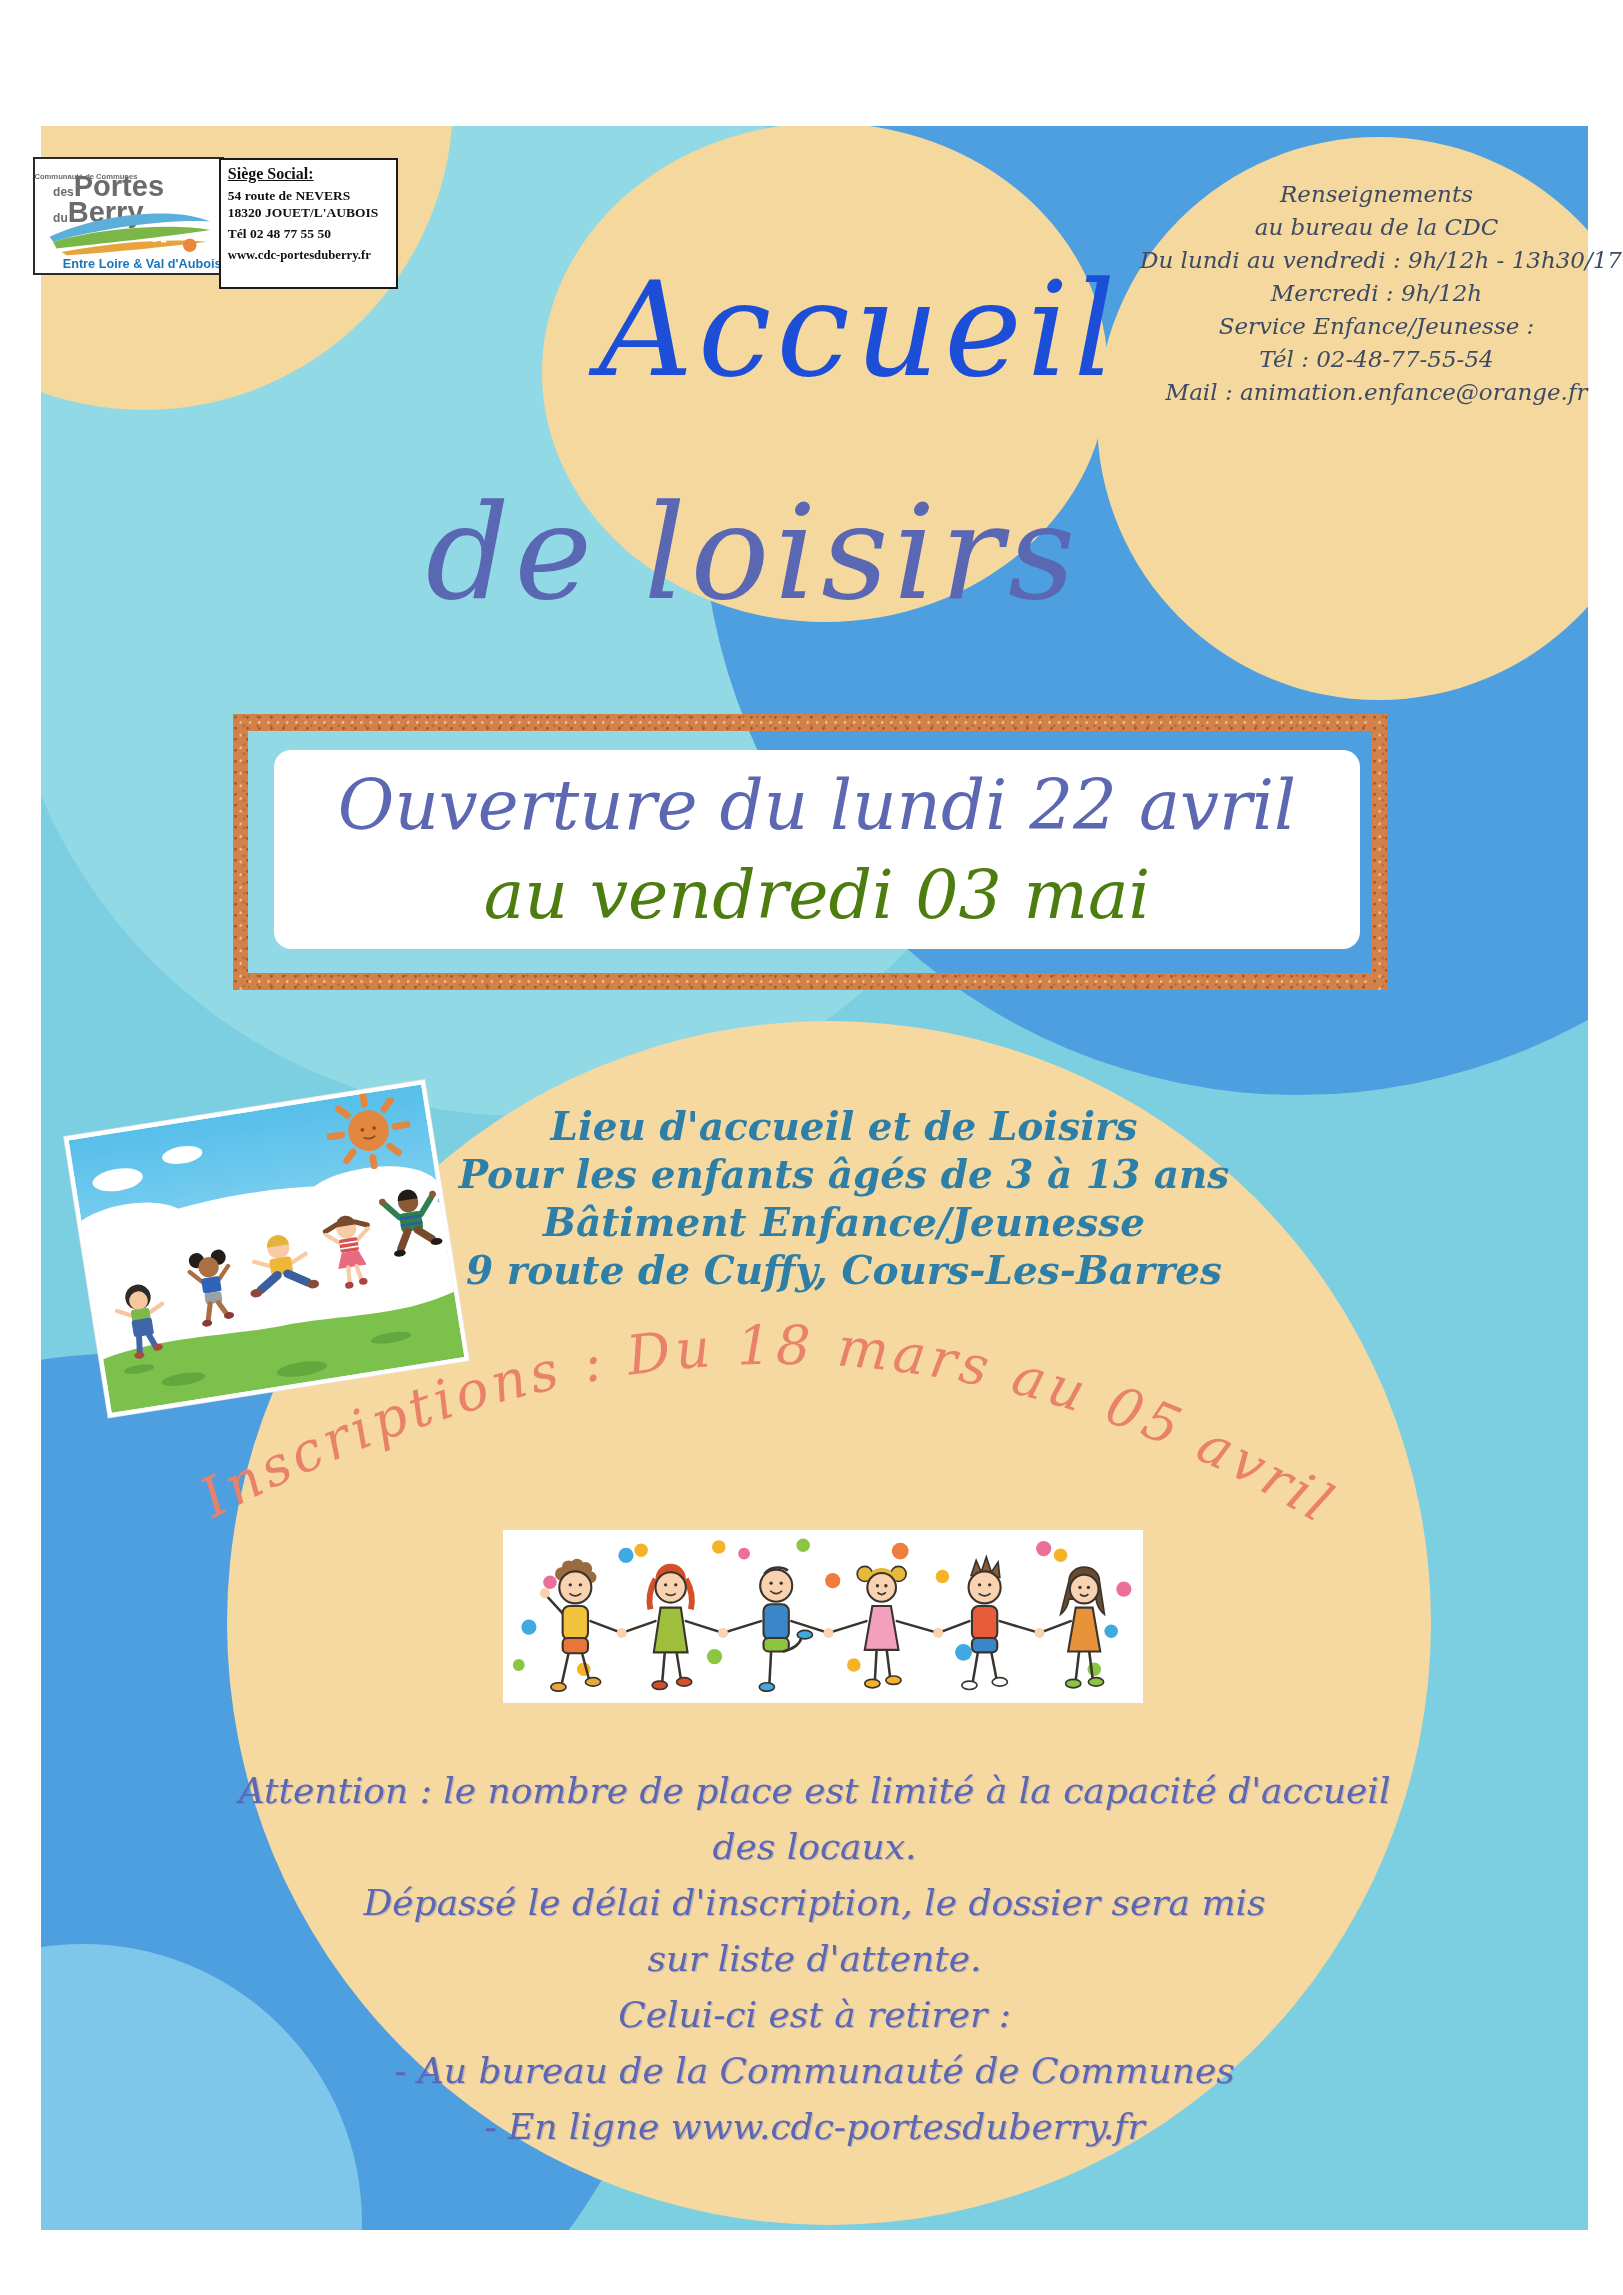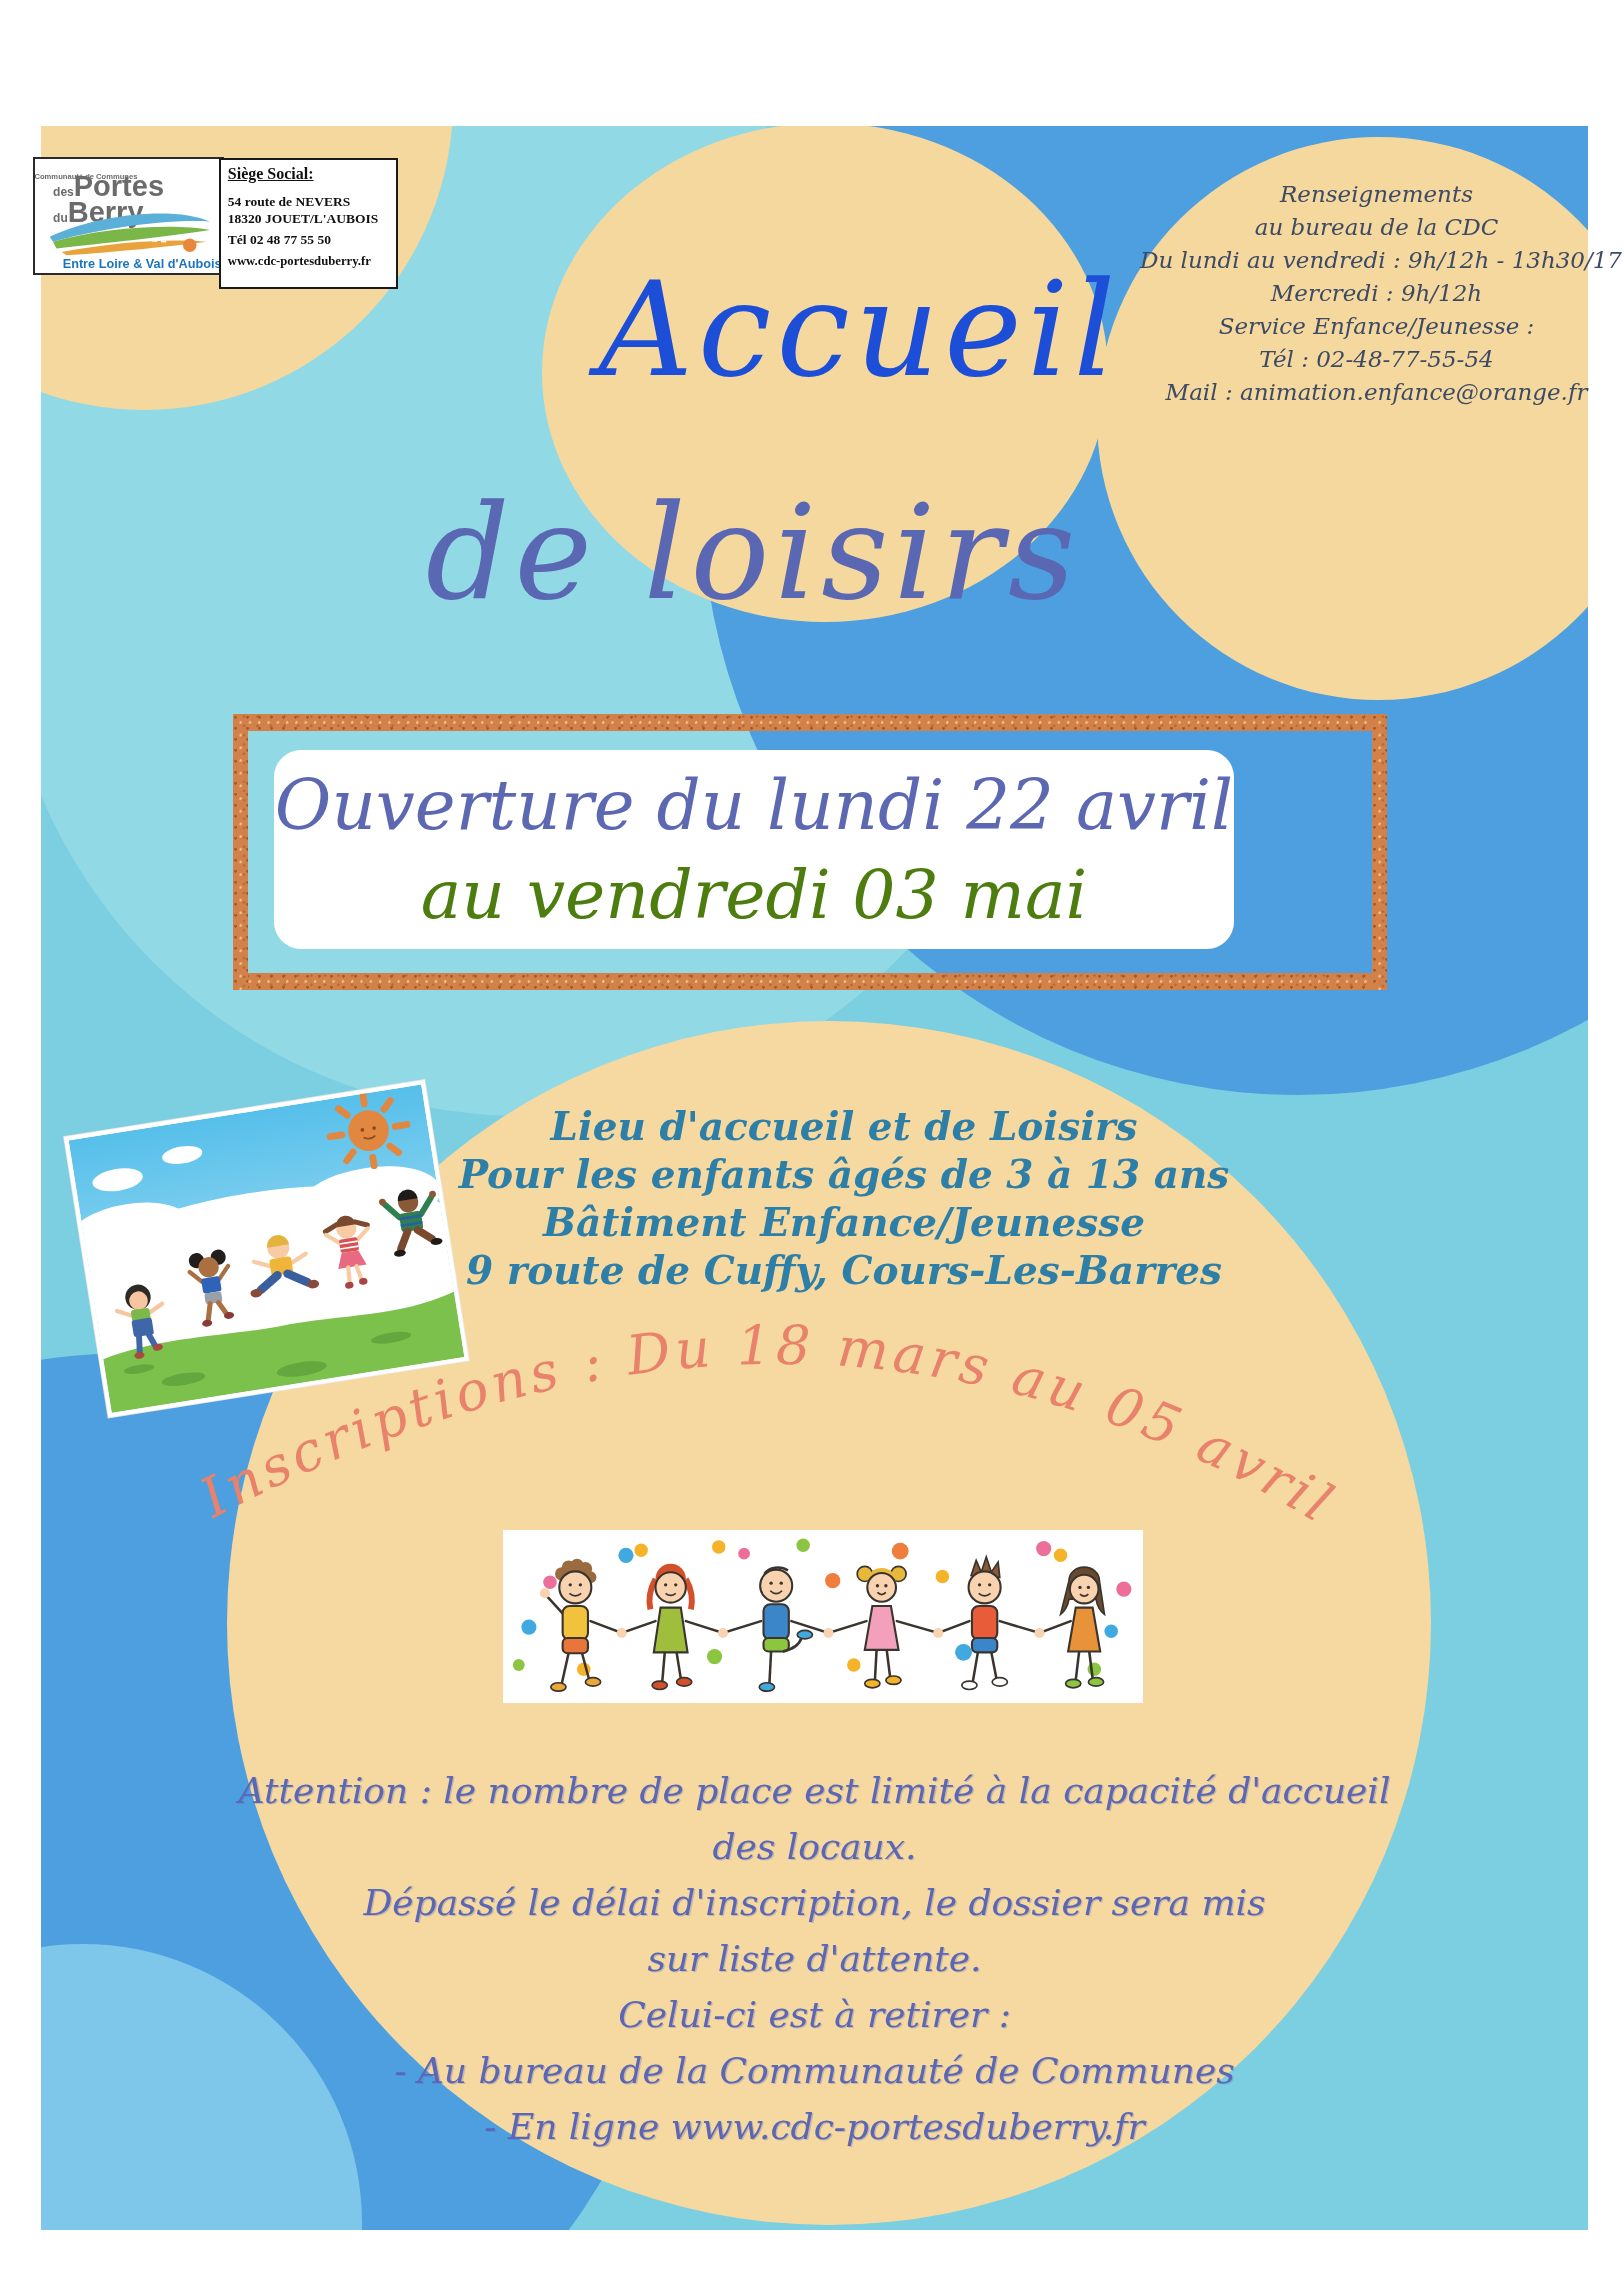--- a/index.html
+++ b/index.html
@@ -55,21 +55,21 @@
         <path d="M120,44 L150,46" stroke="#ffffff" stroke-width="2" stroke-dasharray="6 5"></path>
       </svg>
       <div style="position:absolute;left:0;bottom:1.7px;width:100%;text-align:right;">
         <span style="font-family:'Liberation Sans',sans-serif;font-weight:bold;font-size:12.7px;color:#1b75bb;">Entre Loire &amp; Val d'Aubois</span>
       </div>
     </div>
 
     <div class="card" style="left:178px;top:32px;width:179px;height:131px;border:2.5px solid #1a1a1a;box-sizing:border-box;
                 padding:5px 6.8px;font-family:'Liberation Serif',serif;font-weight:bold;color:#111;">
       <div style="font-size:16px;text-decoration:underline;">Siège Social:</div>
-      <div style="font-size:13.5px;margin-top:11px;">54 route de NEVERS</div>
+      <div style="font-size:13.5px;margin-top:5px;">54 route de NEVERS</div>
       <div style="font-size:13.5px;margin-top:1px;">18320 JOUET/L'AUBOIS</div>
       <div style="font-size:13.5px;margin-top:5px;">Tél 02 48 77 55 50</div>
       <div style="font-size:12.7px;margin-top:6px;">www.cdc-portesduberry.fr</div>
     </div>
 
     <div class="script" style="position:absolute;left:1099px;top:52px;width:473px;color:#3d4a63;font-size:23px;line-height:33px;text-align:center;">
       <div class="txtline" style="top:0;">Renseignements</div>
       <div class="txtline" style="top:33px;">au bureau de la CDC</div>
       <div class="txtline" style="top:66px;">Du lundi au vendredi : 9h/12h - 13h30/17h</div>
       <div class="txtline" style="top:99px;">Mercredi : 9h/12h</div>
@@ -81,21 +81,21 @@
     <div class="script" style="position:absolute;left:396px;top:127px;width:845px;text-align:center;
                 font-size:131px;color:#1d4ed8;letter-spacing:5px;">Accueil</div>
     <div class="script" style="position:absolute;left:264px;top:306px;width:896px;text-align:center;
                 font-size:131px;color:#5a67b2;letter-spacing:5px;margin-top:44px;">de loisirs</div>
 
     <div style="position:absolute;left:192px;top:588px;width:1154px;height:276px;">
       <div class="glit" style="left:0;top:0;width:100%;height:17px;"></div>
       <div class="glit" style="left:0;bottom:0;width:100%;height:17px;"></div>
       <div class="glit" style="left:0;top:0;width:15px;height:100%;"></div>
       <div class="glit" style="right:0;top:0;width:15px;height:100%;"></div>
-      <div style="position:absolute;left:41px;top:36px;width:960px;height:199px;background:#ffffff;border-radius:27px;">
+      <div style="position:absolute;left:41px;top:36px;width:1086px;height:199px;background:#ffffff;border-radius:17px;">
         <div class="bline script" style="top:15px;font-size:69px;color:#5d68b2;">Ouverture du lundi 22 avril</div>
         <div class="bline script" style="top:105px;font-size:68px;color:#4d7c0f;">au vendredi 03 mai</div>
       </div>
     </div>
 
     <div class="script" style="position:absolute;left:304px;top:976px;width:998px;text-align:center;
                 font-size:39px;line-height:48px;font-weight:bold;color:#2e7fa8;">
       <div>Lieu d'accueil et de Loisirs</div>
       <div>Pour les enfants âgés de 3 à 13 ans</div>
       <div>Bâtiment Enfance/Jeunesse</div>

